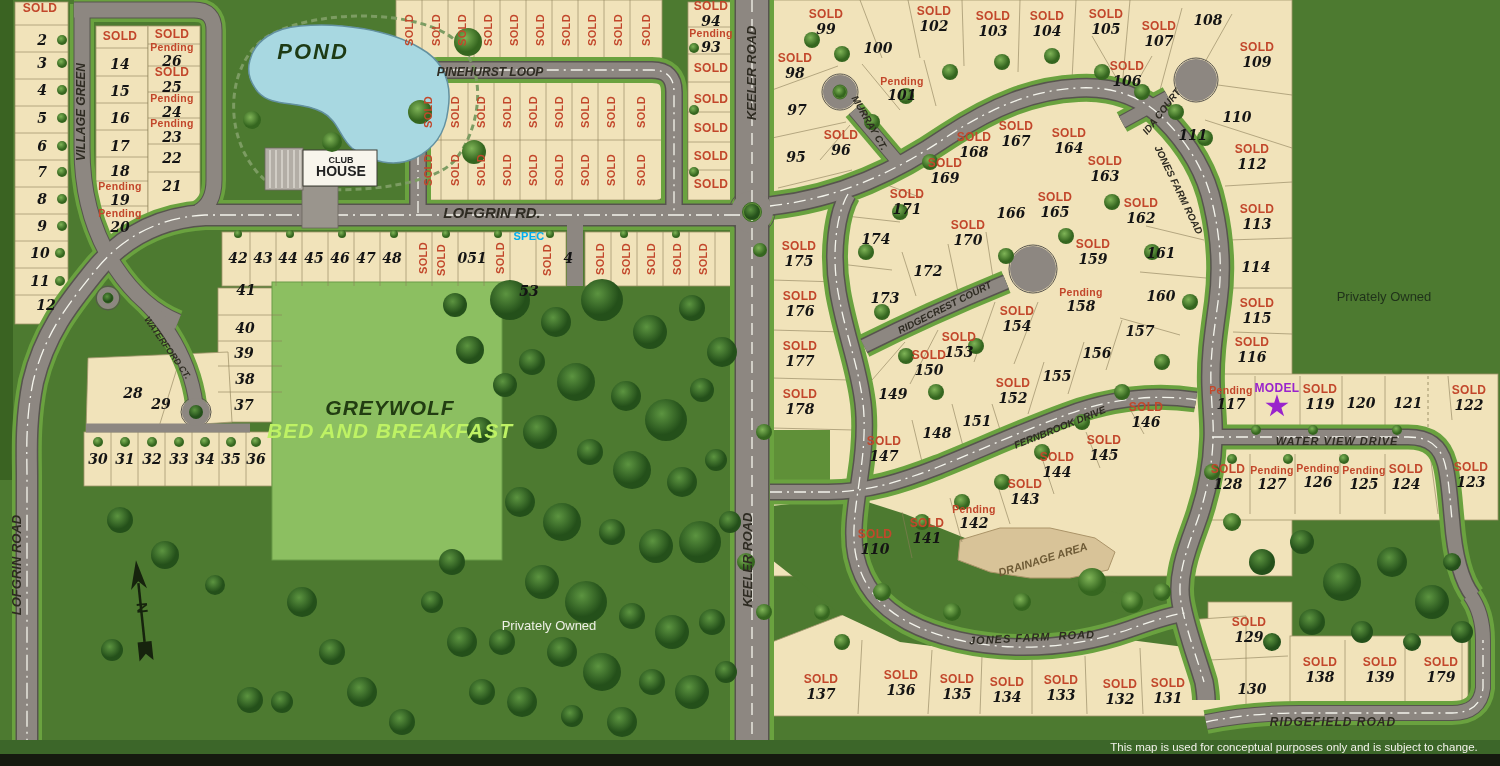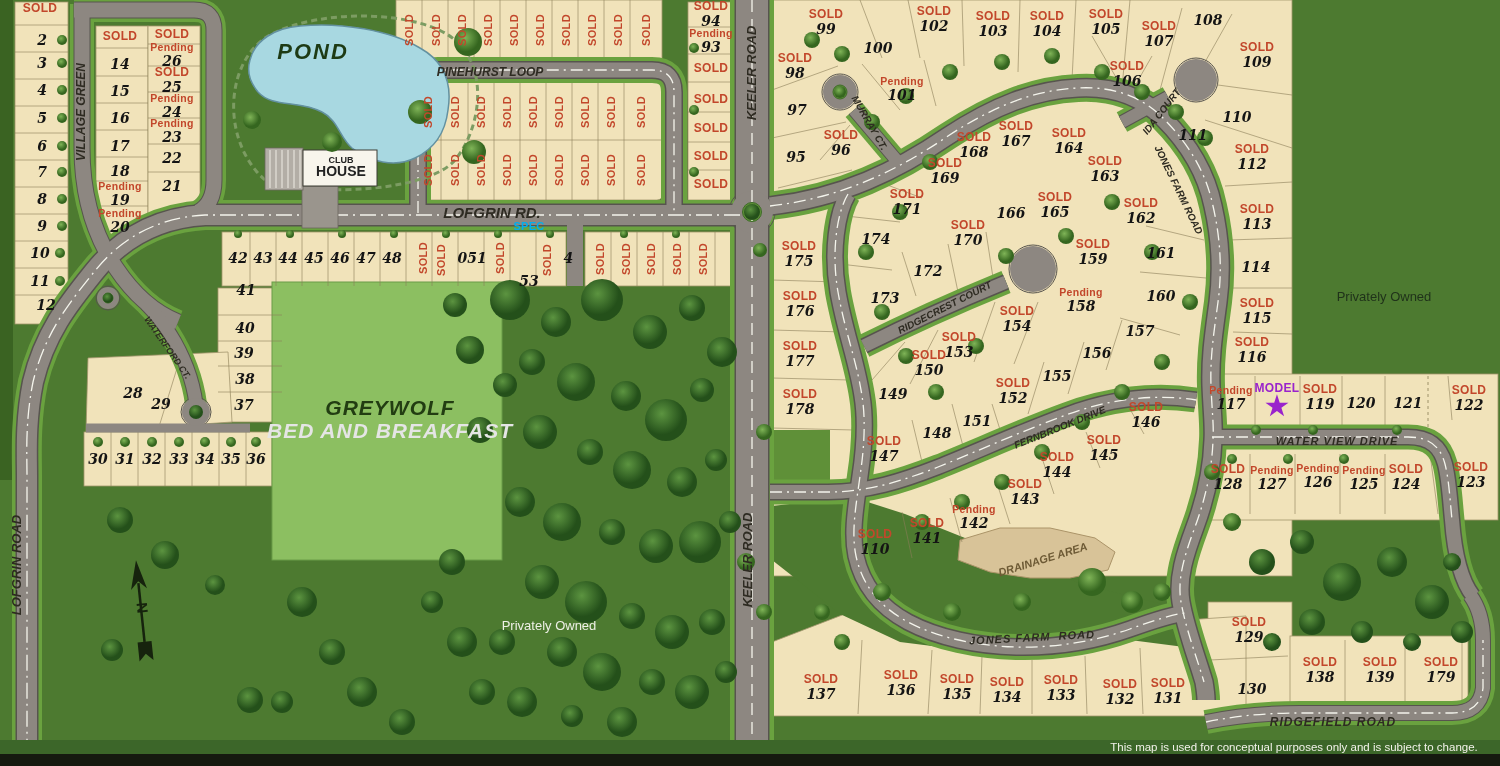--- a/index.html
+++ b/index.html
@@ -558,21 +558,21 @@
       <div class="lot rot" style="left: 446px; top: 258px; transform: translate(-50%, -50%);">
         <span class="st sold">SOLD</span>
         <span class="num">0</span>
       </div>
       <div class="lot" style="left: 477px; top: 258px; transform: translate(-50%, -50%);">
         <span class="num">51</span>
       </div>
       <div class="lot rot" style="left: 500px; top: 258px; transform: translate(-50%, -50%);">
         <span class="st sold">SOLD</span>
       </div>
-      <div class="lot" style="left: 529px; top: 254px; transform: translate(-50%, -50%); gap: 41px;">
+      <div class="lot" style="left: 529px; top: 264px; transform: translate(-50%, -50%); gap: 41px;">
         <span class="st spec">SPEC</span>
         <span class="num">53</span>
       </div>
       <div class="lot rot" style="left: 552px; top: 258px; transform: translate(-50%, -50%);">
         <span class="st sold">SOLD</span>
         <span class="num">4</span>
       </div>
       <div class="lot rot" style="left: 600px; top: 259px; transform: translate(-50%, -50%);">
         <span class="st sold">SOLD</span>
       </div>
@@ -963,20 +963,20 @@
       <div class="mlabel" style="left: 869px; top: 123px; font-size: 10px; transform: translate(-50%, -50%) rotate(60deg);">MURRAY CT.</div>
       <div class="mlabel" style="left: 1162px; top: 112px; font-size: 10px; transform: translate(-50%, -50%) rotate(-52deg);">IDA COURT</div>
       <div class="mlabel" style="left: 1178px; top: 190px; font-size: 10px; transform: translate(-50%, -50%) rotate(64deg);">JONES FARM ROAD</div>
       <div class="mlabel" style="left: 945px; top: 308px; font-size: 10px; transform: translate(-50%, -50%) rotate(-27deg);">RIDGECREST COURT</div>
       <div class="mlabel" style="left: 1060px; top: 428px; font-size: 10px; transform: translate(-50%, -50%) rotate(-22deg);">FERNBROOK DRIVE</div>
       <div class="mlabel" style="left: 1337px; top: 442px; font-size: 11px; letter-spacing: 1px; transform: translate(-50%, -50%) rotate(0deg);">WATER VIEW DRIVE</div>
       <div class="mlabel" style="left: 1032px; top: 638px; font-size: 11px; letter-spacing: 1px; transform: translate(-50%, -50%) rotate(-3deg);">JONES FARM  ROAD</div>
       <div class="mlabel" style="left: 1333px; top: 722px; font-size: 12px; letter-spacing: 1px; transform: translate(-50%, -50%) rotate(0deg);">RIDGEFIELD ROAD</div>
       <div class="mlabel" style="left: 1043px; top: 560px; font-size: 11px; color: rgb(109, 90, 53); transform: translate(-50%, -50%) rotate(-17deg);">DRAINAGE AREA</div>
       <div class="mlabel" style="left: 390px; top: 408px; font-size: 21px; color: rgb(34, 61, 18); letter-spacing: 1px; transform: translate(-50%, -50%) rotate(0deg);">GREYWOLF</div>
-      <div class="mlabel" style="left: 390px; top: 431px; font-size: 21px; color: #e5e5e5; letter-spacing: 1px; transform: translate(-50%, -50%) rotate(0deg);">BED AND BREAKFAST</div>
+      <div class="mlabel" style="left: 390px; top: 431px; font-size: 21px; color: #bef264; letter-spacing: 1px; transform: translate(-50%, -50%) rotate(0deg);">BED AND BREAKFAST</div>
     </div>
 
 <div class="free-text privately" style="left:549px;top:625px;color:#eef0e6;">Privately Owned</div>
 <div class="free-text privately" style="left:1384px;top:296px;color:#20331a;">Privately Owned</div>
 <div class="free-text disclaimer" style="left:1294px;top:747px;">This map is used for conceptual purposes only and is subject to change.</div>
 
 </div>
 
 </body></html>

